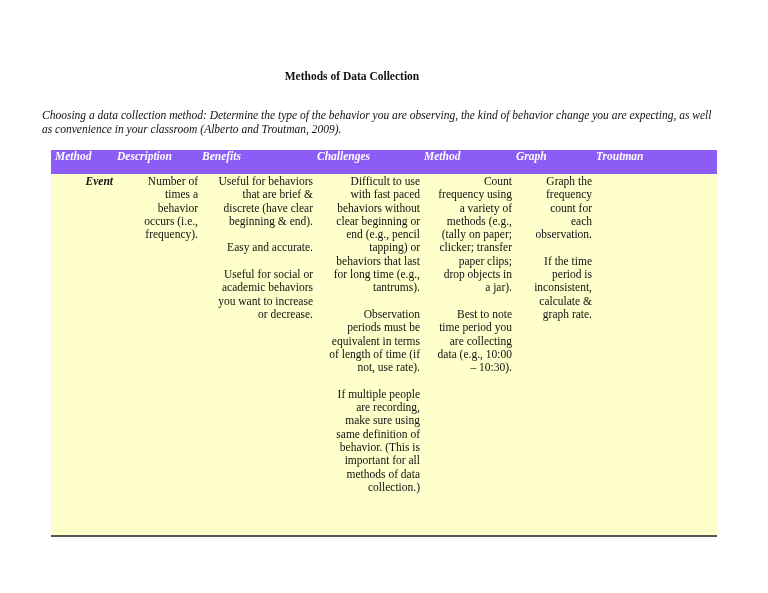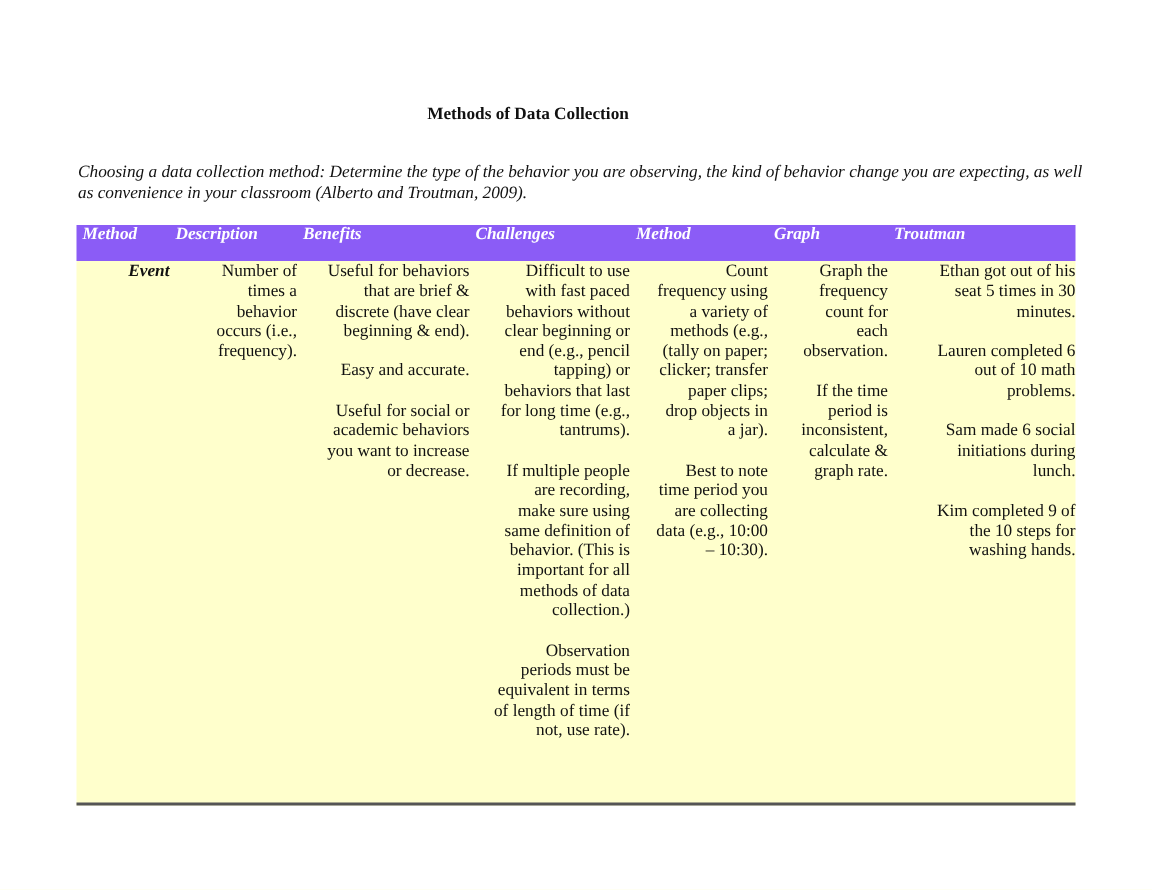--- a/index.html
+++ b/index.html
@@ -1,20 +1,20 @@
 <!DOCTYPE html>
 <html><head>
   <meta charset="utf-8">
   <style>
     html, body { margin: 0; padding: 0; background: #ffffff; }
     body { width: 768px; height: 593px; position: relative; overflow: hidden;
       font-family: "Liberation Serif", "DejaVu Serif", serif; color: #111; }
     .title { position: absolute; top: 70px; left: 0; width: 704px; text-align: center;
       font-weight: bold; font-size: 11.5px; }
-    .intro { position: absolute; top: 108px; left: 52px; width: 670px;
+    .intro { position: absolute; top: 108px; left: 42px; width: 670px;
       font-style: italic; font-size: 11.5px; line-height: 14px; }
     .tbl { position: absolute; top: 150px; left: 51px; width: 666px; }
     .hdr { background: #8b5cf6; height: 24px; display: flex; }
     .hdr div { color: #fff; font-style: italic; font-weight: bold; font-size: 11.5px;
       line-height: 13px; padding-left: 4px; box-sizing: border-box; }
     .body { background: #ffffcc; display: flex; height: 361px; border-bottom: 2px solid #555; }
     .body > div { font-size: 11.5px; line-height: 13.3px; padding-left: 16px; padding-top: 1px; box-sizing: border-box; text-align: right; }
     .c1 { width: 62px; } .c2 { width: 85px; } .c3 { width: 115px; } .c4 { width: 107px; }
     .c5 { width: 92px; } .c6 { width: 80px; } .c7 { width: 125px; }
     .m { font-style: italic; font-weight: bold; }
@@ -41,31 +41,25 @@
     <div class="c2">
       <p class="p">Number of times a behavior occurs (i.e., frequency).</p>
     </div>
     <div class="c3">
       <p class="p">Useful for behaviors that are brief &amp; discrete (have clear beginning &amp; end).</p>
       <p class="p">Easy and accurate.</p>
       <p class="p">Useful for social or academic behaviors you want to increase or decrease.</p>
     </div>
     <div class="c4">
       <p class="p">Difficult to use with fast paced behaviors without clear beginning or end (e.g., pencil tapping) or behaviors that last for long time (e.g., tantrums).</p>
+      <p class="p">Observation periods must be equivalent in terms of length of time (if not, use rate).</p>
       <p class="p">If multiple people are recording, make sure using same definition of behavior. (This is important for all methods of data collection.)</p>
-      <p class="p">Observation periods must be equivalent in terms of length of time (if not, use rate).</p>
     </div>
     <div class="c5">
       <p class="p">Count frequency using a variety of methods (e.g., (tally on paper; clicker; transfer paper clips; drop objects in a jar).</p>
       <p class="p">Best to note time period you are collecting data (e.g., 10:00 – 10:30).</p>
     </div>
     <div class="c6">
       <p class="p">Graph the frequency count for each observation.</p>
       <p class="p">If the time period is inconsistent, calculate &amp; graph rate.</p>
     </div>
-    <div class="c7">
-      <p class="p">Ethan got out of his seat 5 times in 30 minutes.</p>
-      <p class="p">Lauren completed 6 out of 10 math problems.</p>
-      <p class="p">Sam made 6 social initiations during lunch.</p>
-      <p class="p">Kim completed 9 of the 10 steps for washing hands.</p>
-    </div>
   </div>
 </div>
 
 </body></html>

